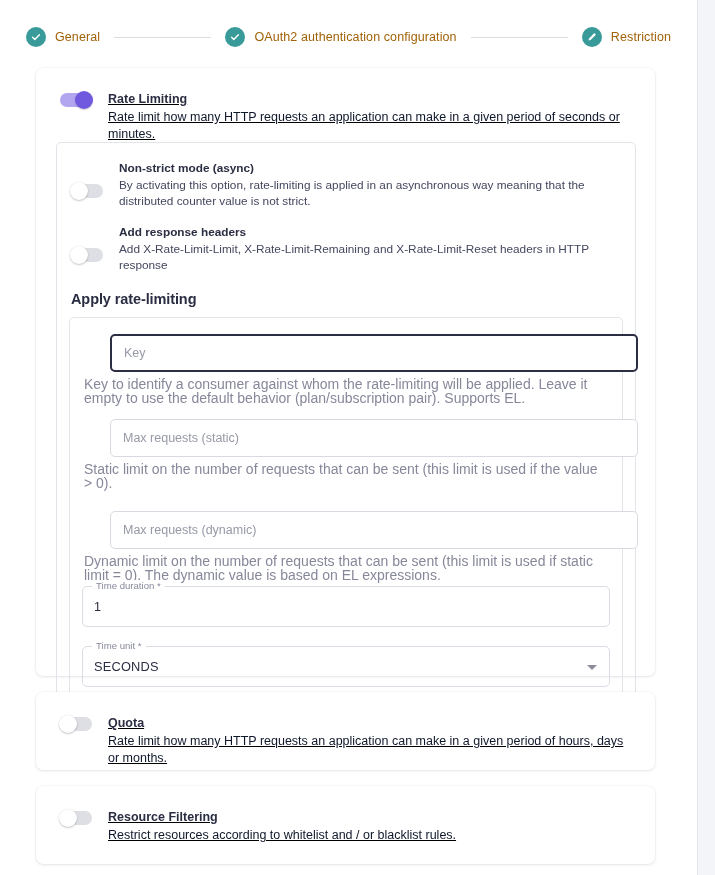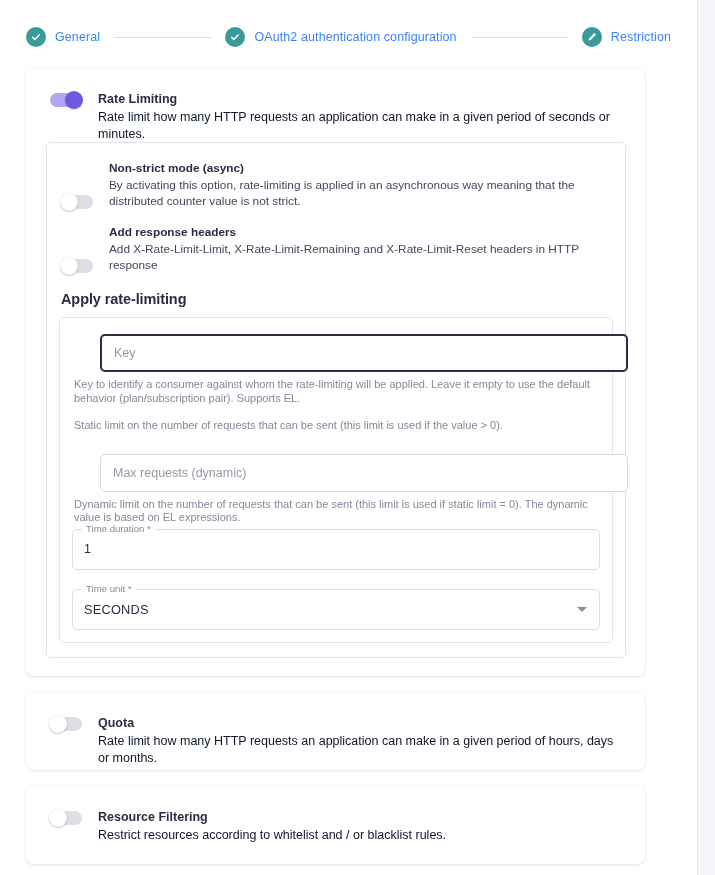--- a/index.html
+++ b/index.html
@@ -46,41 +46,42 @@
     border-radius: 50%;
     background: #389a99;
     display: flex;
     align-items: center;
     justify-content: center;
     flex: 0 0 auto;
   }
   .step-circle svg { display: block; }
   .step-label {
     font-size: 12.5px;
-    color: #3b82f6;
+    color: #a16207;
     white-space: nowrap;
     letter-spacing: 0.1px;
   }
   .step-label.active { font-weight: normal; }
   .step-line {
     flex: 1 1 auto;
     height: 1px;
     background: #dcdde3;
     margin: 0 14px;
     min-width: 20px;
   }
 
   
   .card {
     position: absolute;
-    left: 26px;
+    left: 36px;
     width: 619px;
     background: #ffffff;
     border-radius: 7px;
     box-shadow: 0 1px 3px rgba(26,29,59,0.10), 0 0 0 0.6px rgba(26,29,59,0.045);
+    text-decoration: underline;
   }
   #card-rate-limiting { top: 68px; height: 608px; }
   #card-quota        { top: 692px; height: 78px; }
   #card-resource     { top: 786px; height: 78px; }
 
   
   .feature-row {
     display: flex;
     align-items: flex-start;
     padding: 22px 24px 0 24px;
@@ -131,21 +132,21 @@
   .inner-panel {
     position: absolute;
     left: 20px; top: 74px;
     width: 580px;
     border: 1px solid #e3e4ea;
     border-radius: 5px;
     padding: 10px 0 14px 0;
   }
   .sub-row {
     display: flex;
-    align-items: flex-end;
+    align-items: center;
     padding: 8px 16px 8px 14px;
   }
   .sub-texts { margin-left: 16px; }
   .sub-title {
     font-size: 11.8px;
     font-weight: bold;
     color: #2b2d42;
     line-height: 15px;
   }
   .sub-desc {
@@ -187,21 +188,21 @@
     padding: 0 12px;
     outline: none;
     margin-left: 28px;
   }
   .text-input::placeholder { color: #9699a6; }
   .text-input.focused {
     border: 2px solid #2b2d42;
   }
 
   .hint {
-    font-size: 11px;
+    font-size: 14px;
     color: #86889a;
     line-height: 13.5px;
     margin: 6px 2px 0 2px;
   }
 
   
   .outlined {
     position: relative;
     height: 41px;
   }
@@ -323,20 +324,21 @@
       <div class="section-heading">Apply rate-limiting</div>
 
       <div class="form-box">
 
         <div class="field-block">
           <input class="text-input focused" type="text" placeholder="Key" style="">
           <div class="hint">Key to identify a consumer against whom the rate-limiting will be applied. Leave it empty to use the default behavior (plan/subscription pair). Supports EL.</div>
         </div>
 
         <div class="field-block" style="margin-top:14px;">
+          <input class="text-input" type="text" placeholder="Max requests (static)" style="">
           <div class="hint">Static limit on the number of requests that can be sent (this limit is used if the value &gt; 0).</div>
         </div>
 
         <div class="field-block" style="margin-top:21px;">
           <input class="text-input" type="text" placeholder="Max requests (dynamic)" style="">
           <div class="hint">Dynamic limit on the number of requests that can be sent (this limit is used if static limit = 0). The dynamic value is based on EL expressions.</div>
         </div>
 
         <div class="outlined">
           <span class="ol-border"></span>

